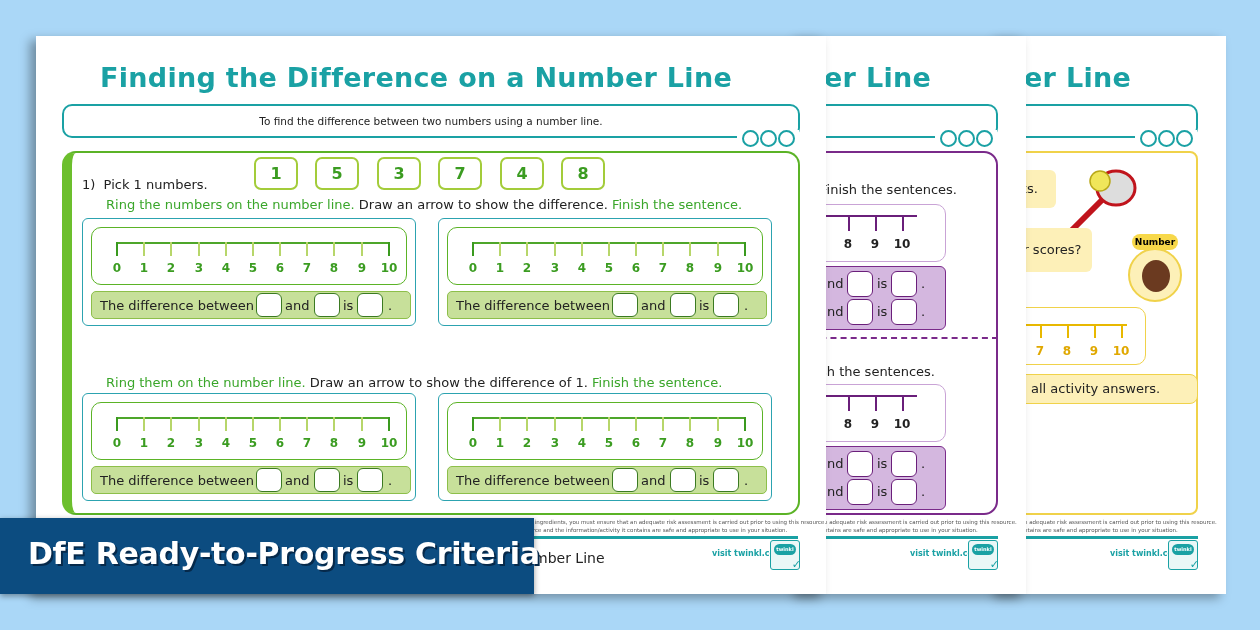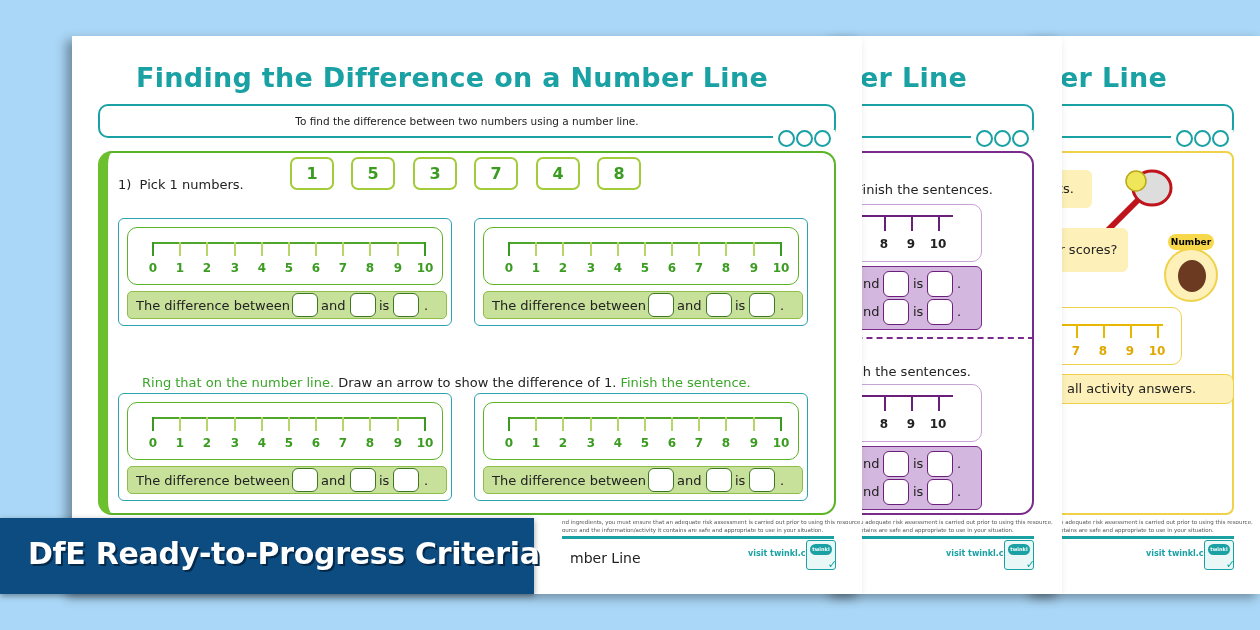--- a/index.html
+++ b/index.html
@@ -1,18 +1,18 @@
 <!DOCTYPE html>
 <html><head>
 <meta charset="utf-8">
 <style>
   *{box-sizing:border-box;margin:0;padding:0;}
   html,body{width:1260px;height:630px;overflow:hidden;}
   body{background:#aad7f7;font-family:"DejaVu Sans",sans-serif;position:relative;}
-  .sheet{position:absolute;background:#fff;box-shadow:-6px 4px 10px rgba(0,0,0,0.35);overflow:hidden;margin-left:36px;}
+  .sheet{position:absolute;background:#fff;box-shadow:-6px 4px 10px rgba(0,0,0,0.35);overflow:hidden;}
   .sheet3{left:1000px;top:36px;width:226px;height:558px;}
   .sheet2{left:800px;top:36px;width:226px;height:558px;}
   .sheet1{left:36px;top:36px;width:790px;height:558px;}
   .title{position:absolute;top:26px;font-weight:bold;color:#1aa1a4;font-size:27px;letter-spacing:0.3px;white-space:nowrap;}
   .sheet1 .title{left:0;width:760px;text-align:center;}
   .sheet2 .title,.sheet3 .title{left:24px;}
   .objbox{position:absolute;top:68px;height:34px;border:2px solid #1aa1a4;border-radius:10px;}
   .sheet1 .objbox{left:26px;width:738px;}
   .sheet2 .objbox,.sheet3 .objbox{left:-20px;width:218px;}
   .objbox .obj-text{position:absolute;left:0;right:0;top:9px;text-align:center;font-size:10.5px;color:#222;}
@@ -206,20 +206,21 @@
 
   <div class="green-panel">
 
     <div class="q" style="left:10px;top:24px;"><span>1)</span>&nbsp; <span>Pick 1 numbers.</span></div>
     <div class="numcard" style="left:182px;">1</div>
     <div class="numcard" style="left:243px;">5</div>
     <div class="numcard" style="left:305px;">3</div>
     <div class="numcard" style="left:366px;">7</div>
     <div class="numcard" style="left:428px;">4</div>
     <div class="numcard" style="left:489px;">8</div>
+    <div class="qg" style="left:34px;top:44px;"><span class="g">Ring the numbers on the number line.</span><span> Draw an arrow to show the difference.</span><span class="g"> Finish the sentence.</span></div>
 
     <div class="task" style="left:10px;top:65px;">
       <div class="nl">
         <div class="nl-line"></div>
         <div class="tick end" style="left:24px"></div>
           <div class="tick" style="left:51px"></div>
           <div class="tick" style="left:78px"></div>
           <div class="tick" style="left:106px"></div>
           <div class="tick" style="left:133px"></div>
           <div class="tick" style="left:160px"></div>
@@ -280,21 +281,21 @@
         <span style="left:8px">The difference between</span>
         <div class="blank" style="left:164px"></div>
         <span style="left:193px">and</span>
         <div class="blank" style="left:222px"></div>
         <span style="left:251px">is</span>
         <div class="blank" style="left:265px"></div>
         <span style="left:296px">.</span>
       </div>
     </div>
 
-    <div class="qg" style="left:34px;top:222px;"><span class="g">Ring that on the number line.</span><span> Draw an arrow to show the difference of 1.</span><span class="g"> Finish the sentence.</span></div>
+    <div class="qg" style="left:34px;top:222px;"><span class="g">Ring them on the number line.</span><span> Draw an arrow to show the difference of 1.</span><span class="g"> Finish the sentence.</span></div>
 
     <div class="task" style="left:10px;top:240px;">
       <div class="nl">
         <div class="nl-line"></div>
         <div class="tick end" style="left:24px"></div>
           <div class="tick" style="left:51px"></div>
           <div class="tick" style="left:78px"></div>
           <div class="tick" style="left:106px"></div>
           <div class="tick" style="left:133px"></div>
           <div class="tick" style="left:160px"></div>

